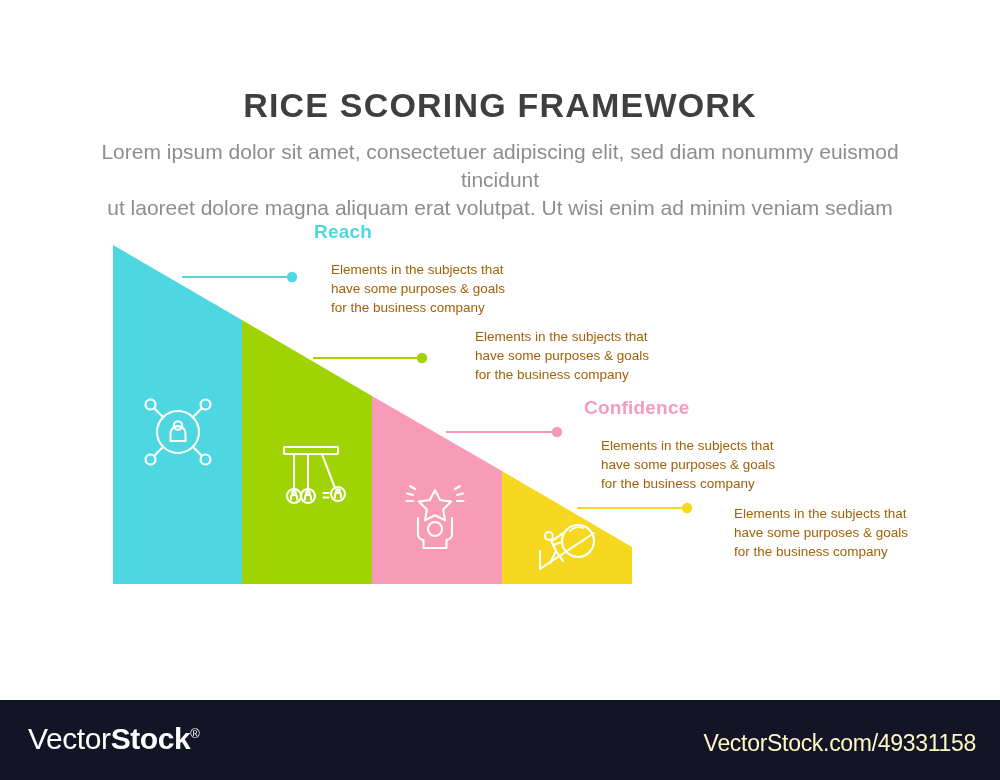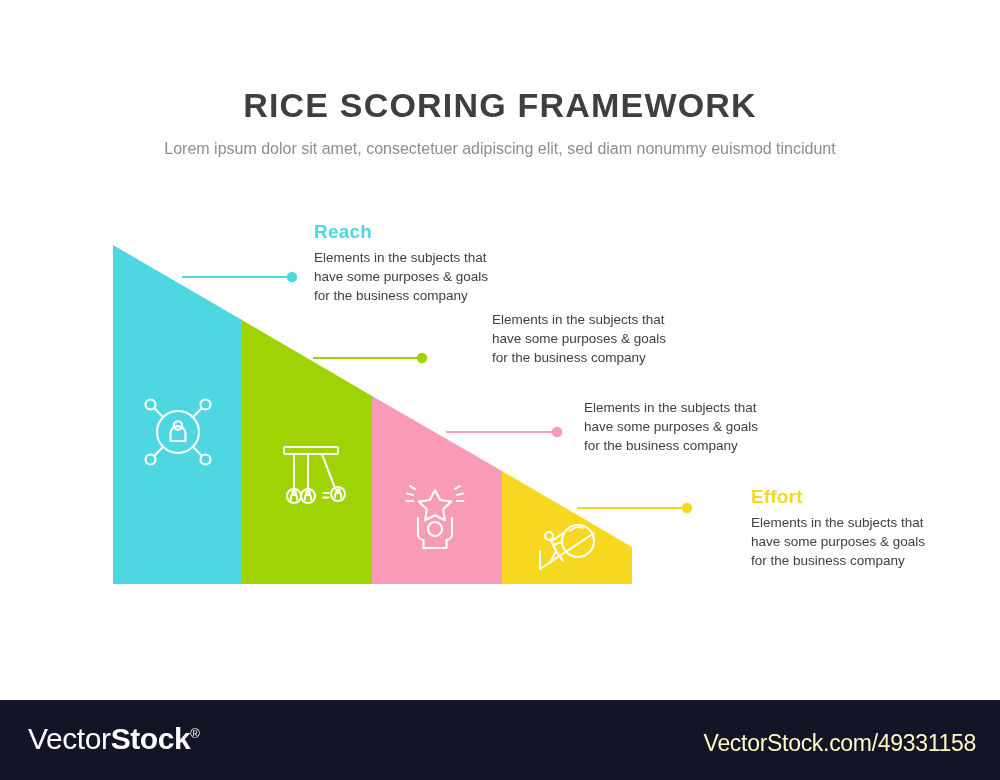--- a/index.html
+++ b/index.html
@@ -40,21 +40,21 @@
     font-size: 34px;
     font-weight: bold;
     letter-spacing: 1.2px;
     color: #3f3f3f;
     line-height: 1.05;
     margin: 0;
   }
   #subtitle {
     margin: 14px auto 0 auto;
     width: 880px;
-    font-size: 16px;
+    font-size: 21px;
     line-height: 1.35;
     color: #8d8d8d;
     font-weight: 400;
   }
 
   
   #chart-wrap {
     position: absolute;
     left: 0;
     top: 0;
@@ -74,22 +74,22 @@
   .step-label {
     font-size: 19px;
     font-weight: bold;
     letter-spacing: 0.2px;
     margin: 0 0 5px 0;
     line-height: 1.1;
   }
   .step-desc {
     font-size: 13.5px;
     line-height: 1.42;
-    color: #404040;
-    margin: 0;
+    color: #a16207;
+    margin: 17px;
     font-weight: 400;
   }
 
   #text-reach      { left: 314px; top: 222px; width: 210px; }
   #text-impact     { left: 456px; top: 310px; width: 210px; text-align: right; }
   #text-confidence { left: 584px; top: 398px; width: 212px; }
   #text-effort     { left: 713px; top: 487px; width: 212px; text-align: right; }
 
   #text-impact .step-label,
   #text-impact .step-desc,
@@ -131,20 +131,21 @@
 </head>
 <body>
 
 <div id="canvas">
 
   <div id="header">
     <h1 id="title" style="color: rgb(63, 63, 63);">RICE SCORING FRAMEWORK</h1>
     <p id="subtitle">
       <span>Lorem ipsum dolor sit amet, consectetuer adipiscing elit, sed diam nonummy euismod tincidunt</span>
       <br>
+      <span>ut laoreet dolore magna aliquam erat volutpat. Ut wisi enim ad minim veniam sediam</span>
     </p>
   </div>
 
   <div id="chart-wrap">
 
     <svg id="chart-svg" width="1000" height="700" viewBox="0 0 1000 700">
 
       <polygon points="113,245 242,320 242,584 113,584" fill="#4ed7e0"></polygon>
       <polygon points="242,320 372,396 372,584 242,584" fill="#9fd303"></polygon>
       <polygon points="372,396 502,471 502,584 372,584" fill="#f79bb6"></polygon>
@@ -258,30 +259,30 @@
       <div class="inner">
         <p class="step-desc">
           <span>Elements in the subjects that</span><br>
           <span>have  some purposes &amp; goals</span><br>
           <span>for the  business company</span>
         </p>
       </div>
     </div>
 
     <div class="step-text" id="text-confidence">
+      <p class="step-label" style="color: rgb(247, 155, 182);">Confidence</p>
       <p class="step-desc">
         <span>Elements in the subjects that</span><br>
         <span>have  some purposes &amp; goals</span><br>
         <span>for the  business company</span>
       </p>
     </div>
 
     <div class="step-text" id="text-effort">
       <div class="inner">
-        <p class="step-label" style="color: rgb(246, 216, 32);">Effort</p>
         <p class="step-desc">
           <span>Elements in the subjects that</span><br>
           <span>have  some purposes &amp; goals</span><br>
           <span>for the  business company</span>
         </p>
       </div>
     </div>
 
   </div>
 </div>

